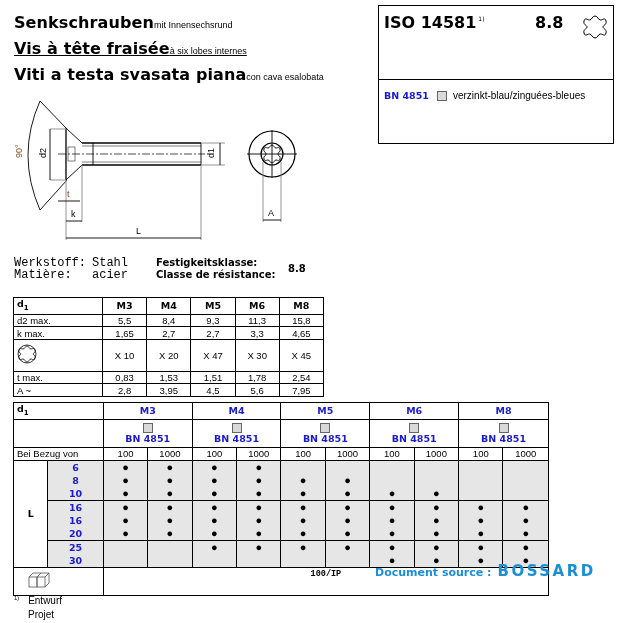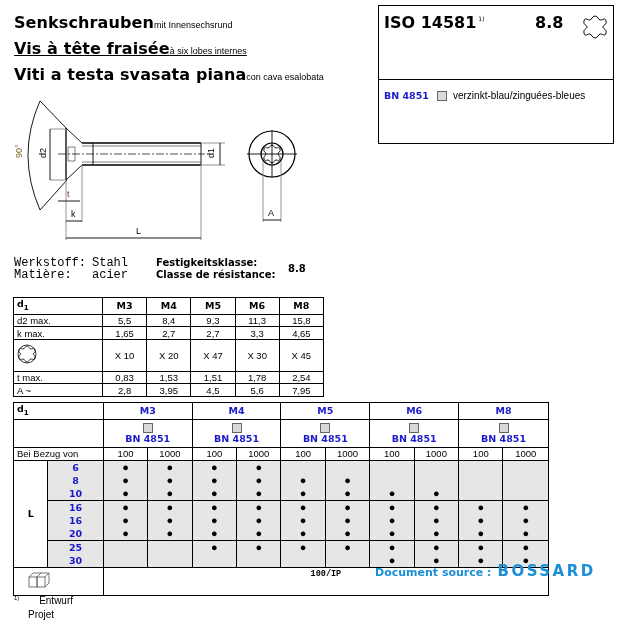--- a/index.html
+++ b/index.html
@@ -414,18 +414,18 @@
         </g>
       </svg>
     </td>
     <td colspan="10" style="vertical-align:top;font-weight:bold;font-family:Liberation Mono, monospace;font-size:8.5px">100/IP</td>
   </tr>
 </tbody>
   </table>
 
 <div class="foot" style="left:14px;top:595px;">
   <sup style="font-size:6px">1)</sup>
-  <span style="margin-left:17px">Entwurf</span>
+  <span style="margin-left:6px">Entwurf</span>
 </div>
 <div class="foot" style="left:28px;top:609px;">Projet</div>
 <div class="docsrc">
   <span>Document source :</span><span class="bossard">BOSSARD</span>
 </div>
 
 </body></html>

